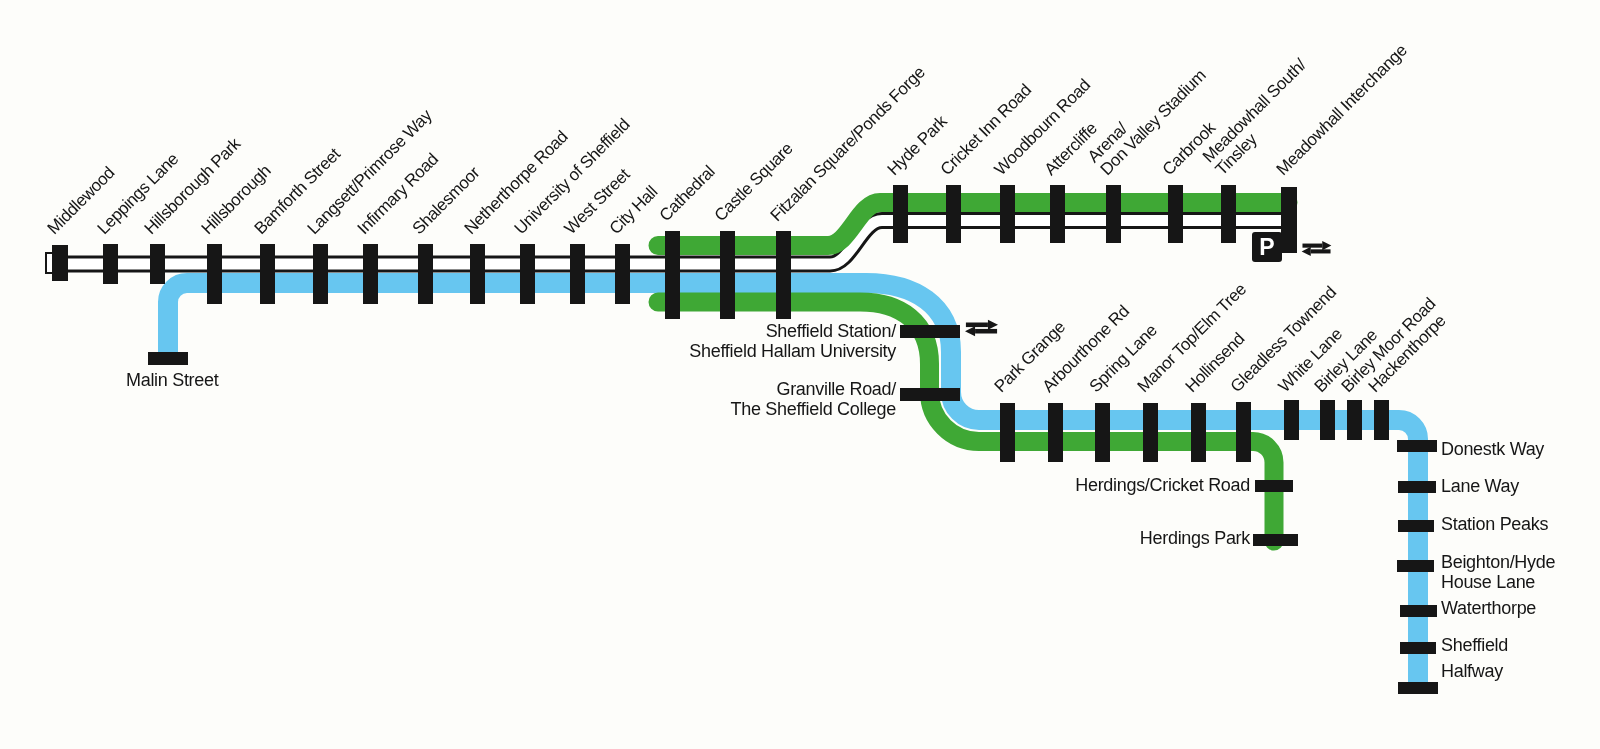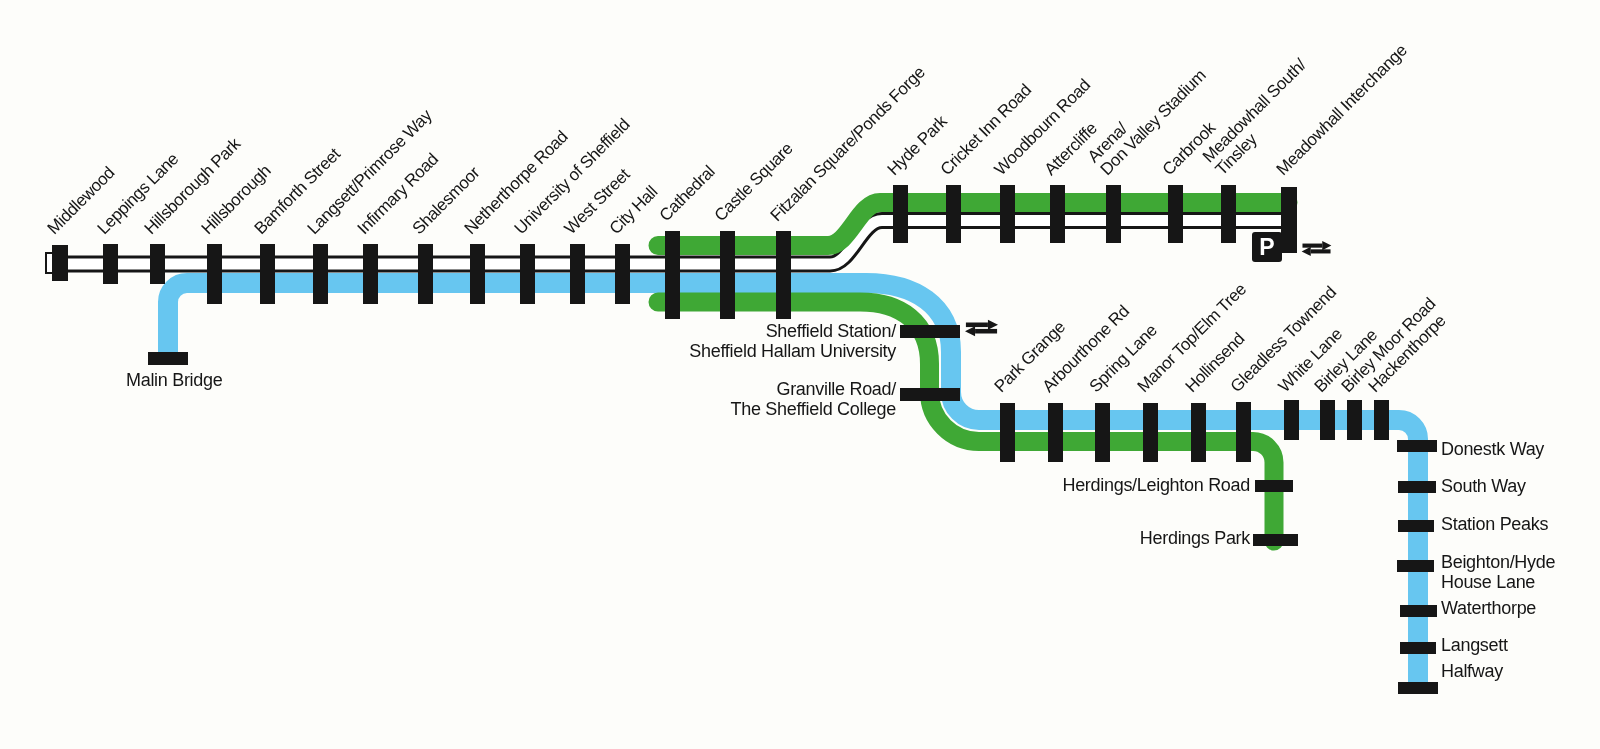--- a/index.html
+++ b/index.html
@@ -113,34 +113,34 @@
   <div class="lbl-a" style="left:1052px;top:378px">Arbourthone Rd</div>
   <div class="lbl-a" style="left:1099px;top:378px">Spring Lane</div>
   <div class="lbl-a" style="left:1147px;top:378px">Manor Top/Elm Tree</div>
   <div class="lbl-a" style="left:1195px;top:378px">Hollinsend</div>
   <div class="lbl-a" style="left:1240px;top:378px">Gleadless Townend</div>
   <div class="lbl-a" style="left:1288px;top:378px">White Lane</div>
   <div class="lbl-a" style="left:1324px;top:378px">Birley Lane</div>
   <div class="lbl-a" style="left:1351px;top:378px">Birley Moor Road</div>
   <div class="lbl-a" style="left:1378px;top:378px">Hackenthorpe</div>
 
-  <div class="lbl-h" style="left:126px;top:371px">Malin Bridge</div>
+  <div class="lbl-h" style="left:126px;top:371px">Malin Street</div>
   <div class="lbl-h ra" style="right:704px;top:322px">Sheffield Station/
 Sheffield Hallam University</div>
   <div class="lbl-h ra" style="right:704px;top:380px">Granville Road/
 The Sheffield College</div>
-  <div class="lbl-h ra" style="right:350px;top:476px">Herdings/Leighton Road</div>
+  <div class="lbl-h ra" style="right:350px;top:476px">Herdings/Cricket Road</div>
   <div class="lbl-h ra" style="right:350px;top:529px">Herdings Park</div>
   <div class="lbl-h" style="left:1441px;top:440px">Donestk Way</div>
-  <div class="lbl-h" style="left:1441px;top:477px">South Way</div>
+  <div class="lbl-h" style="left:1441px;top:477px">Lane Way</div>
   <div class="lbl-h" style="left:1441px;top:515px">Station Peaks</div>
   <div class="lbl-h" style="left:1441px;top:553px">Beighton/Hyde
 House Lane</div>
   <div class="lbl-h" style="left:1441px;top:599px">Waterthorpe</div>
-  <div class="lbl-h" style="left:1441px;top:636px">Langsett</div>
+  <div class="lbl-h" style="left:1441px;top:636px">Sheffield</div>
   <div class="lbl-h" style="left:1441px;top:662px">Halfway</div>
 
   <div class="p-icon">
     <span>P</span>
   </div>
 
   <svg class="br-icon" style="left:963px;top:317px" width="37" height="22" viewBox="0 0 40 24">
     <rect x="3" y="6" width="24" height="5" fill="#161616"></rect>
     <polygon points="27,3 38,8.5 27,14" fill="#161616"></polygon>
     <rect x="13" y="13" width="24" height="5" fill="#161616"></rect>

